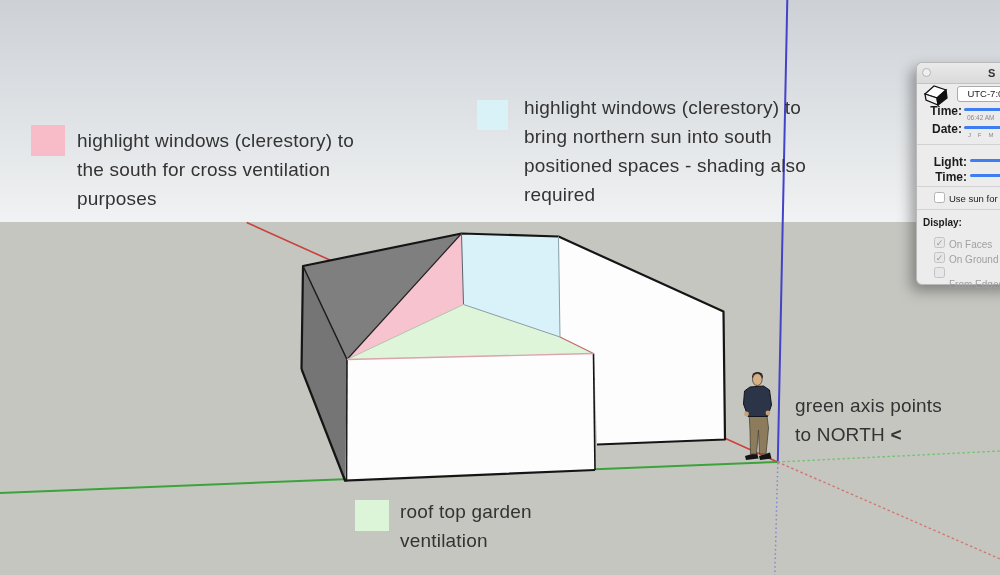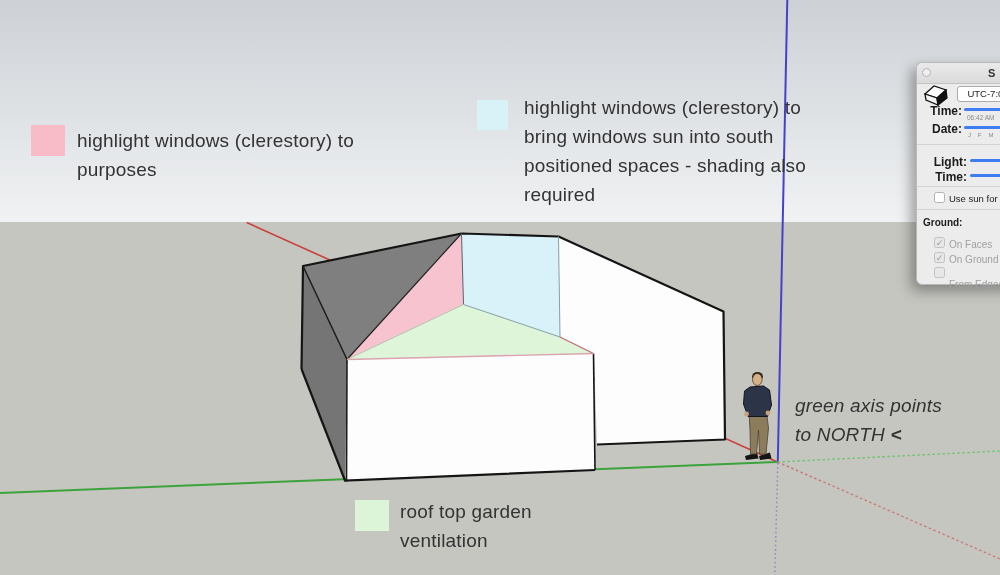--- a/index.html
+++ b/index.html
@@ -85,38 +85,39 @@
       <circle cx="746.5" cy="414" r="2.4" fill="#caa27a"></circle>
       <circle cx="768" cy="413" r="2.4" fill="#caa27a"></circle>
       <ellipse cx="757.5" cy="376.5" rx="5.4" ry="4.5" fill="#2a2118"></ellipse>
       <ellipse cx="757.3" cy="379.5" rx="4.8" ry="6" fill="#d6b086" stroke="#3a2d20" stroke-width="0.7"></ellipse>
     </g>
   </svg>
 
   <div class="swatch" style="left: 31px; top: 125px; width: 34px; height: 31px; background-color: rgb(248, 188, 201);"></div>
   <div class="annot" style="left:77px;top:126px;">
     <div>highlight windows (clerestory) to</div>
+    <div>the south for cross ventilation</div>
     <div>purposes</div>
   </div>
 
   <div class="swatch" style="left: 477px; top: 100px; width: 31px; height: 30px; background-color: rgb(217, 242, 248);"></div>
   <div class="annot" style="left:524px;top:93px;">
     <div>highlight windows (clerestory) to</div>
-    <div>bring windows sun into south</div>
+    <div>bring northern sun into south</div>
     <div>positioned spaces - shading also</div>
     <div>required</div>
   </div>
 
   <div class="swatch" style="left: 355px; top: 500px; width: 34px; height: 31px; background-color: rgb(220, 245, 216);"></div>
   <div class="annot" style="left:400px;top:497px;">
     <div>roof top garden</div>
     <div>ventilation</div>
   </div>
 
-  <div class="annot" style="left:795px;top:391px;font-style:italic;">
+  <div class="annot" style="left:795px;top:391px;">
     <div>green axis points</div>
     <div>
       <span>to NORTH</span>
       <b>&lt;</b>
     </div>
   </div>
 
   <div id="shadow-panel">
     <div id="panel-titlebar">
       <div id="panel-close"></div>
@@ -149,21 +150,21 @@
     <div class="plabel" style="top:107px;width:50px;">Time:</div>
     <div class="slider" style="left: 53px; top: 111px; width: 47px; background-color: rgb(63, 126, 240);"></div>
 
     <div class="sep" style="top:123px;"></div>
 
     <div class="cbox" style="left:17px;top:129px;"></div>
     <div class="clabel" style="top:130px;">Use sun for s</div>
 
     <div class="sep" style="top:146px;"></div>
 
-    <div style="position:absolute;left:6px;top:154px;font-weight:bold;font-size:10px;">Ground:</div>
+    <div style="position:absolute;left:6px;top:154px;font-weight:bold;font-size:10px;">Display:</div>
 
     <div class="cbox dim" style="left:17px;top:174px;">
       <span>✓</span>
     </div>
     <div class="clabel dim" style="top:176px;">On Faces</div>
 
     <div class="cbox dim" style="left:17px;top:189px;">
       <span>✓</span>
     </div>
     <div class="clabel dim" style="top:191px;">On Ground</div>

